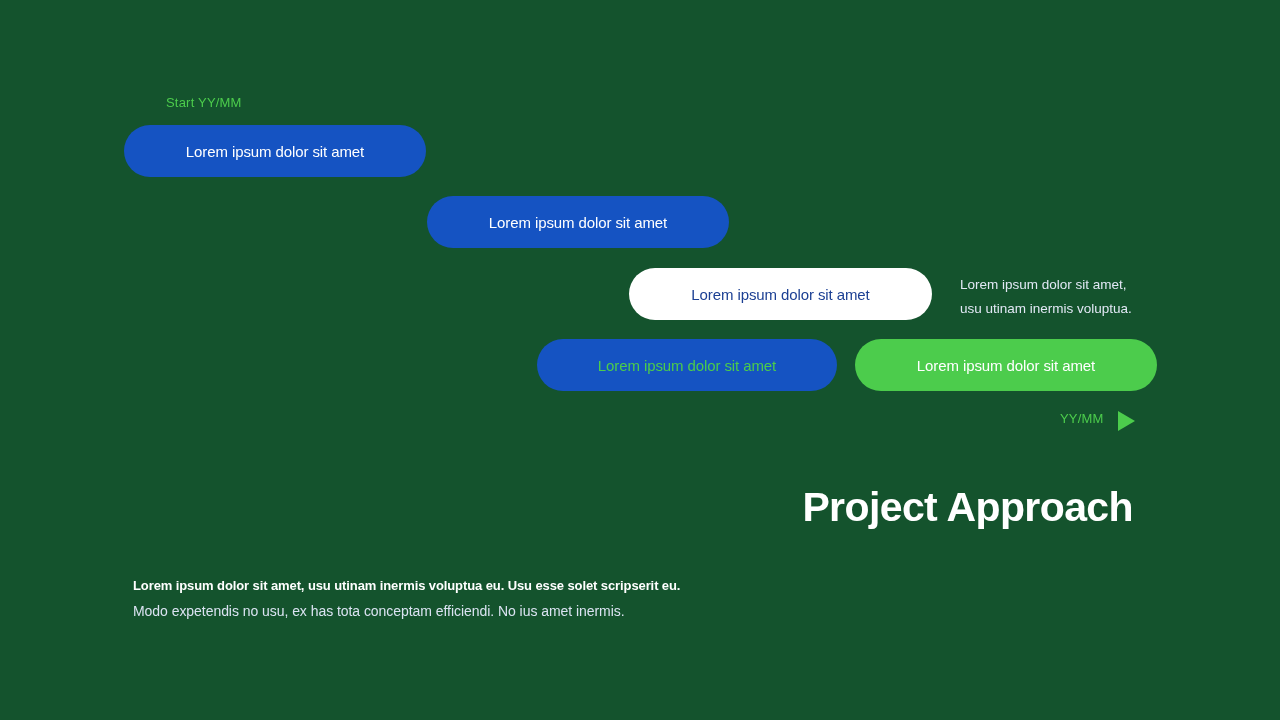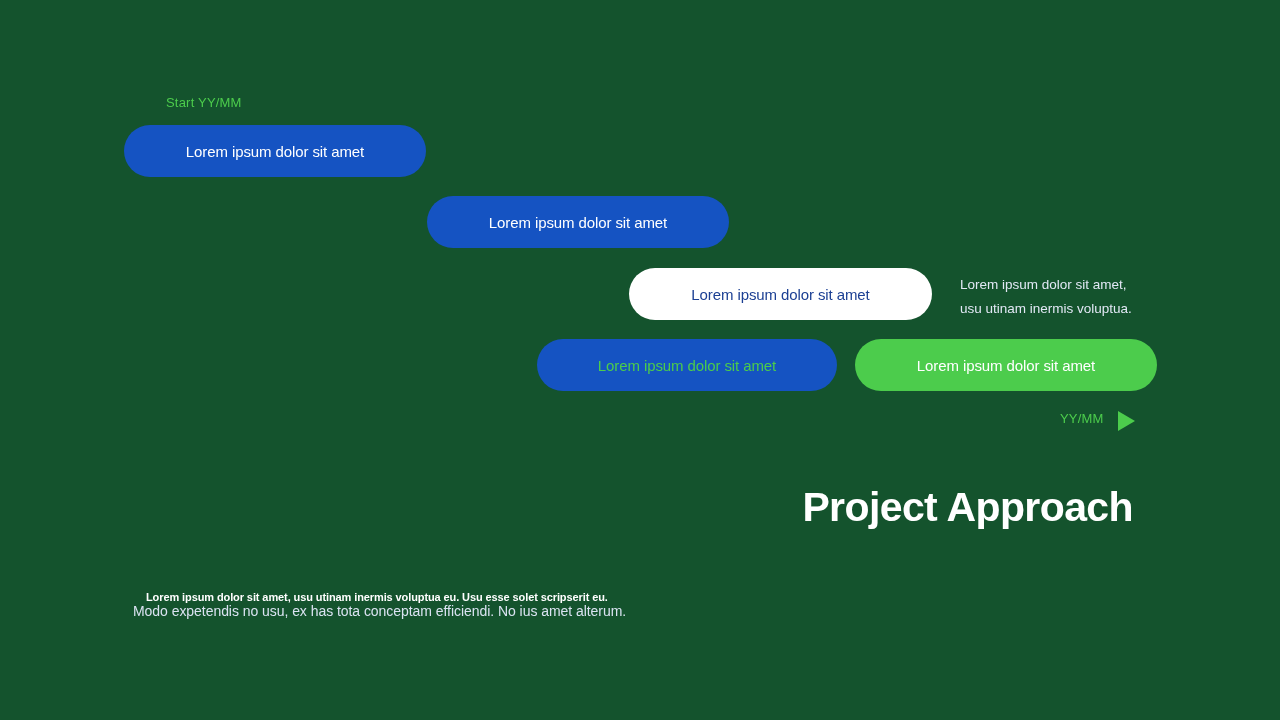--- a/index.html
+++ b/index.html
@@ -118,25 +118,25 @@
   .page-title {
     font-size: 41px;
     font-weight: bold;
     color: #ffffff;
     letter-spacing: -0.6px;
     line-height: 1.15;
     margin: 0;
     text-align: right;
   }
   .lead {
-    margin: 13px;
+    margin: 0;
     position: absolute;
     top: 94px;
     left: 0;
-    font-size: 11px;
+    font-size: 13px;
     font-weight: bold;
     color: #ffffff;
     letter-spacing: -0.1px;
     white-space: nowrap;
   }
   .sub {
     margin: 0;
     position: absolute;
     top: 119px;
     left: 0;
@@ -173,16 +173,16 @@
     <div class="end-marker">
       <span class="end-label">YY/MM</span>
       <span class="end-arrow"></span>
     </div>
 
   </div>
 
   <div class="content">
     <h1 class="page-title">Project Approach</h1>
     <p class="lead">Lorem ipsum dolor sit amet, usu utinam inermis voluptua eu. Usu esse solet scripserit eu.</p>
-    <p class="sub">Modo expetendis no usu, ex has tota conceptam  efficiendi. No ius amet alterum.</p>
+    <p class="sub">Modo expetendis no usu, ex has tota conceptam  efficiendi. No ius amet inermis.</p>
   </div>
 
 </div>
 
 </body></html>

